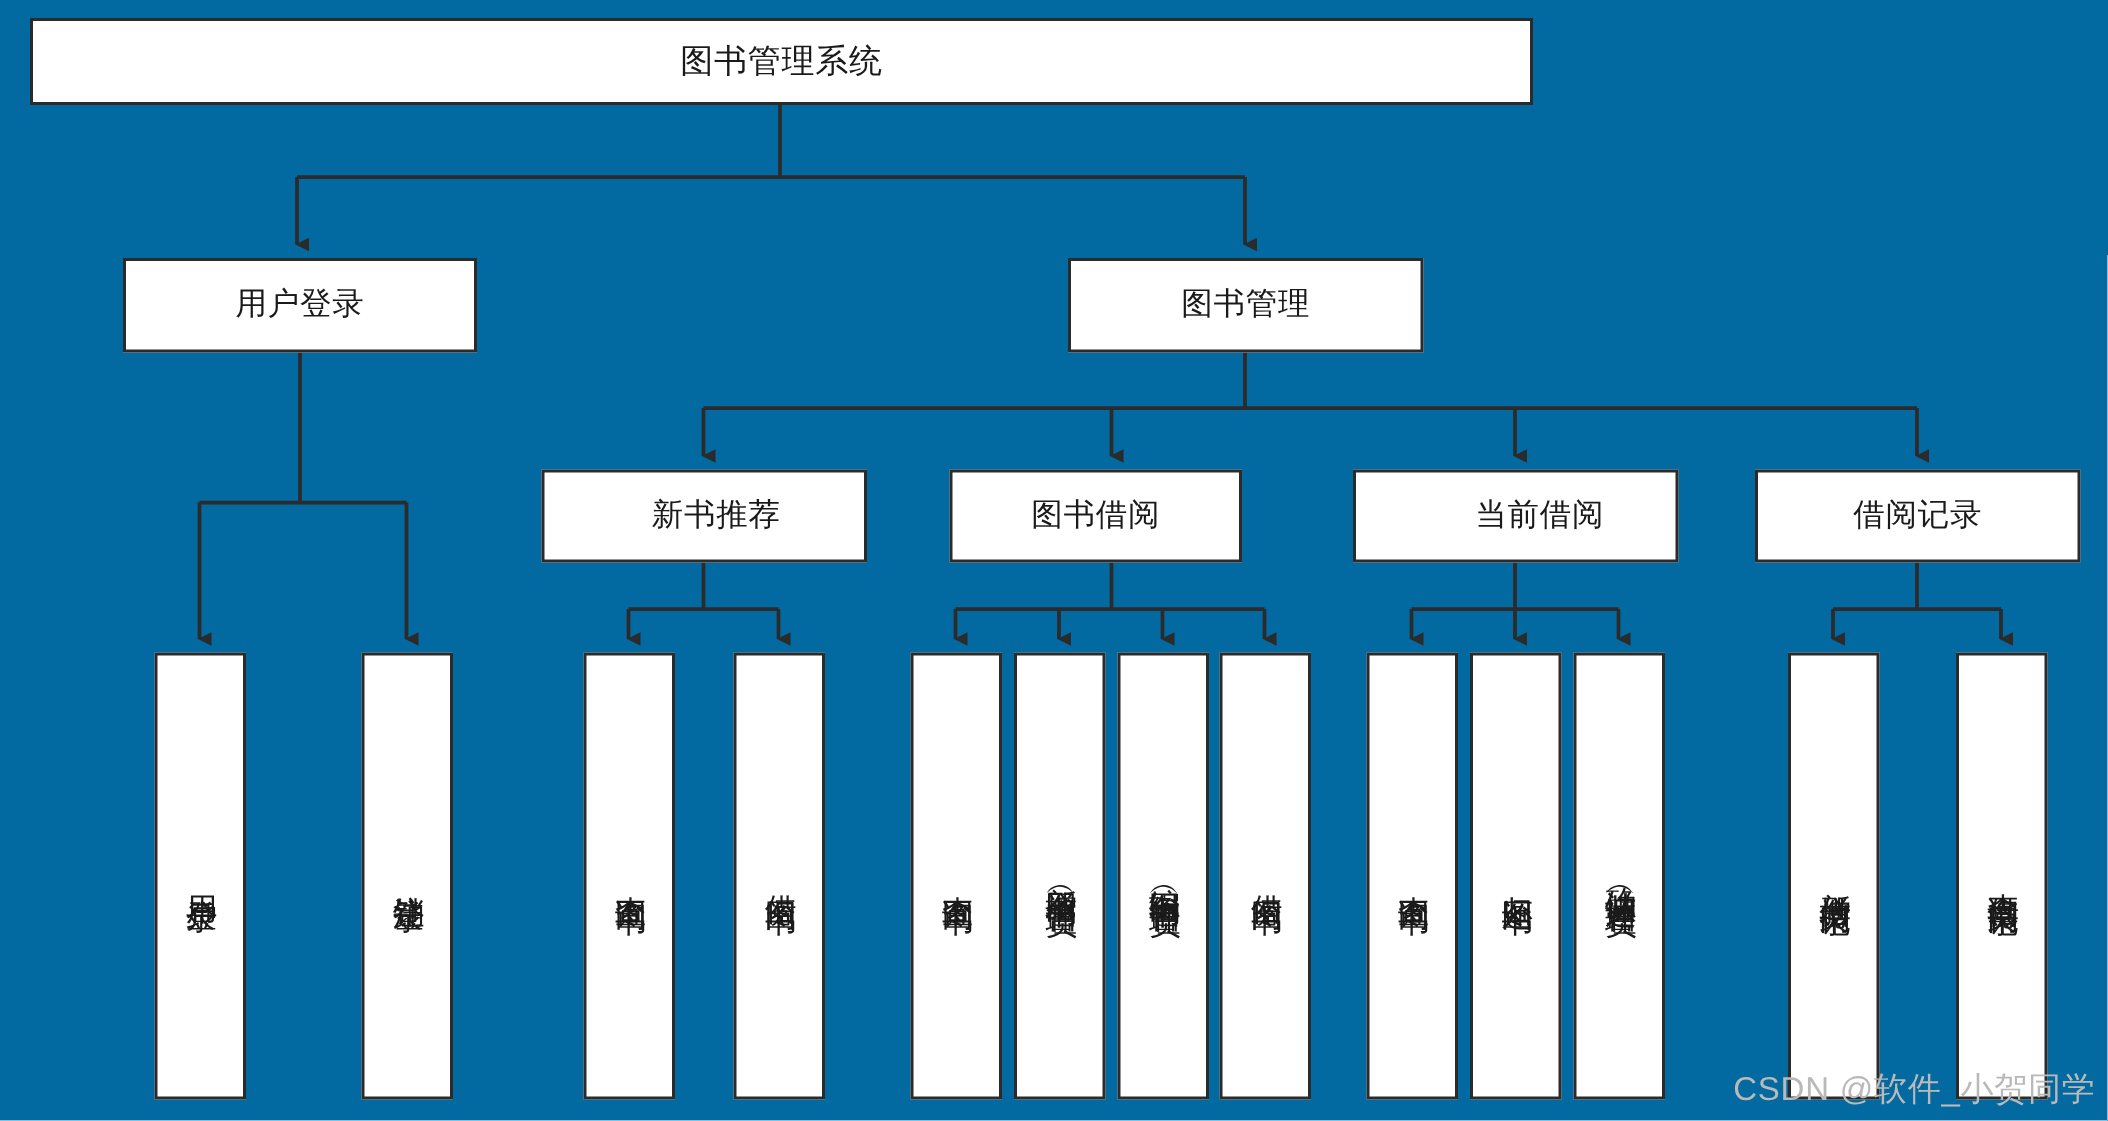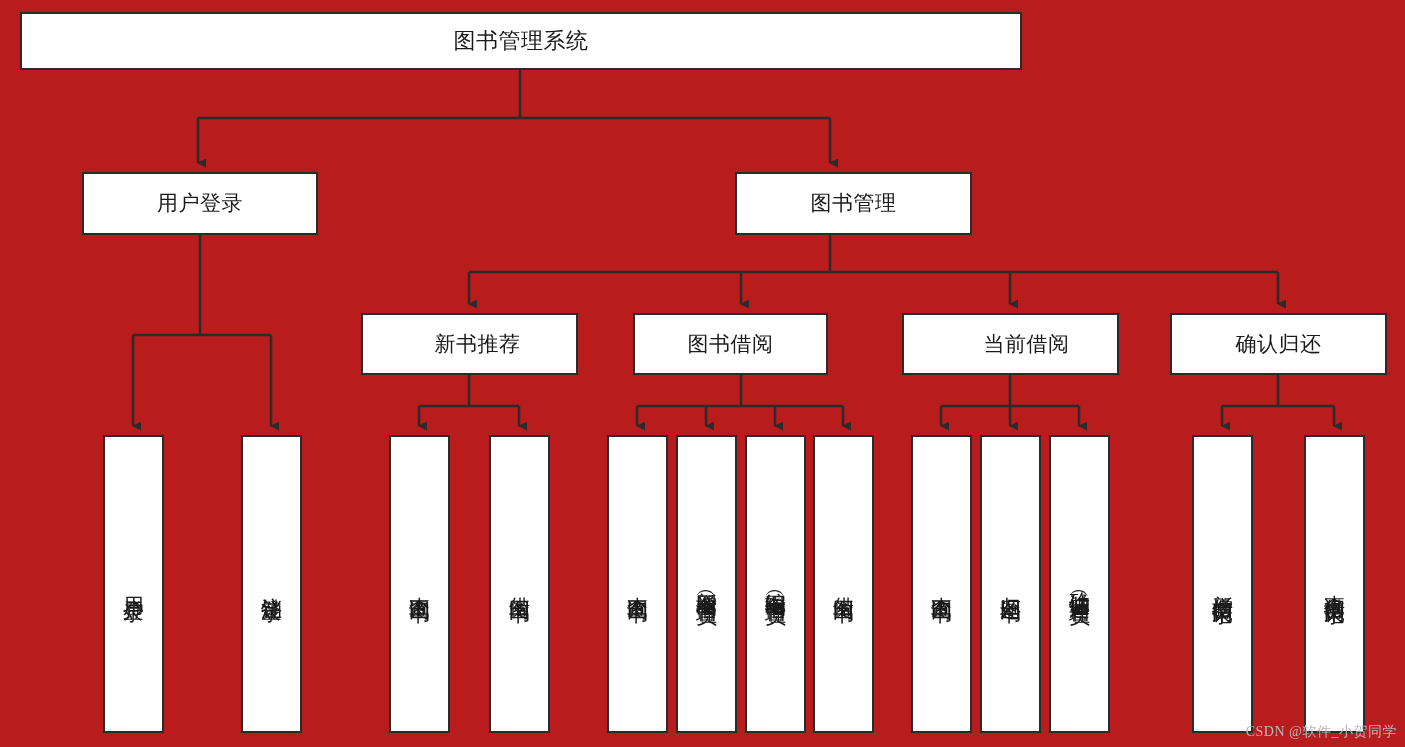--- a/index.html
+++ b/index.html
@@ -8,21 +8,21 @@
     padding: 0;
     background: #ffffff;
   }
   body {
     font-family: "Liberation Sans", "DejaVu Sans", sans-serif;
   }
   #diagram-root {
     position: relative;
     width: 1405px;
     height: 747px;
-    background: #b91c1c;
+    background: #0369a1;
     overflow: hidden;
   }
   #edge-layer {
     position: absolute;
     left: 0;
     top: 0;
     width: 1405px;
     height: 747px;
     pointer-events: none;
   }
@@ -62,27 +62,26 @@
     font-size: 21px;
     line-height: 1.05;
     letter-spacing: 2px;
     white-space: nowrap;
     max-height: 270px;
   }
   .watermark {
     position: absolute;
     right: 8px;
     bottom: 6px;
-    font-size: 14px;
+    font-size: 22px;
     color: #b9b9b9;
     letter-spacing: 0.5px;
     z-index: 5;
     white-space: nowrap;
     user-select: none;
-    font-family: Liberation Serif, serif;
   }
 </style>
 </head>
 <body>
 
 <div id="diagram-root">
 
   <svg id="edge-layer" viewBox="0 0 1405 747" width="1405" height="747">
     <defs>
       <marker id="arrowhead" markerWidth="9" markerHeight="9" refX="4.5" refY="8" orient="auto" markerUnits="userSpaceOnUse">
@@ -134,38 +133,38 @@
   </svg>
 
   <div class="node horiz root" style="left:20px; top:12px; width:1002px; height:58px;">
     <span class="node-label">图书管理系统</span>
   </div>
 
   <div class="node horiz" style="left:82px; top:172px; width:236px; height:63px;">
     <span class="node-label">用户登录</span>
   </div>
 
-  <div class="node horiz" style="left:735px; top:172px; width:237px; height:63px;">
+  <div class="node horiz" style="left:712px; top:172px; width:237px; height:63px;">
     <span class="node-label">图书管理</span>
   </div>
 
   <div class="node horiz" style="left:361px; top:313px; width:217px; height:62px;padding-left:16px;">
     <span class="node-label">新书推荐</span>
   </div>
 
   <div class="node horiz" style="left:633px; top:313px; width:195px; height:62px;">
     <span class="node-label">图书借阅</span>
   </div>
 
   <div class="node horiz" style="left:902px; top:313px; width:217px; height:62px;padding-left:32px;">
     <span class="node-label">当前借阅</span>
   </div>
 
   <div class="node horiz" style="left:1170px; top:313px; width:217px; height:62px;">
-    <span class="node-label">确认归还</span>
+    <span class="node-label">借阅记录</span>
   </div>
 
   <div class="node vert" style="left:103px; top:435px; width:61px; height:298px;">
     <span class="node-label">用户登录</span>
   </div>
 
   <div class="node vert" style="left:241px; top:435px; width:61px; height:298px;">
     <span class="node-label">注销登录</span>
   </div>
 

